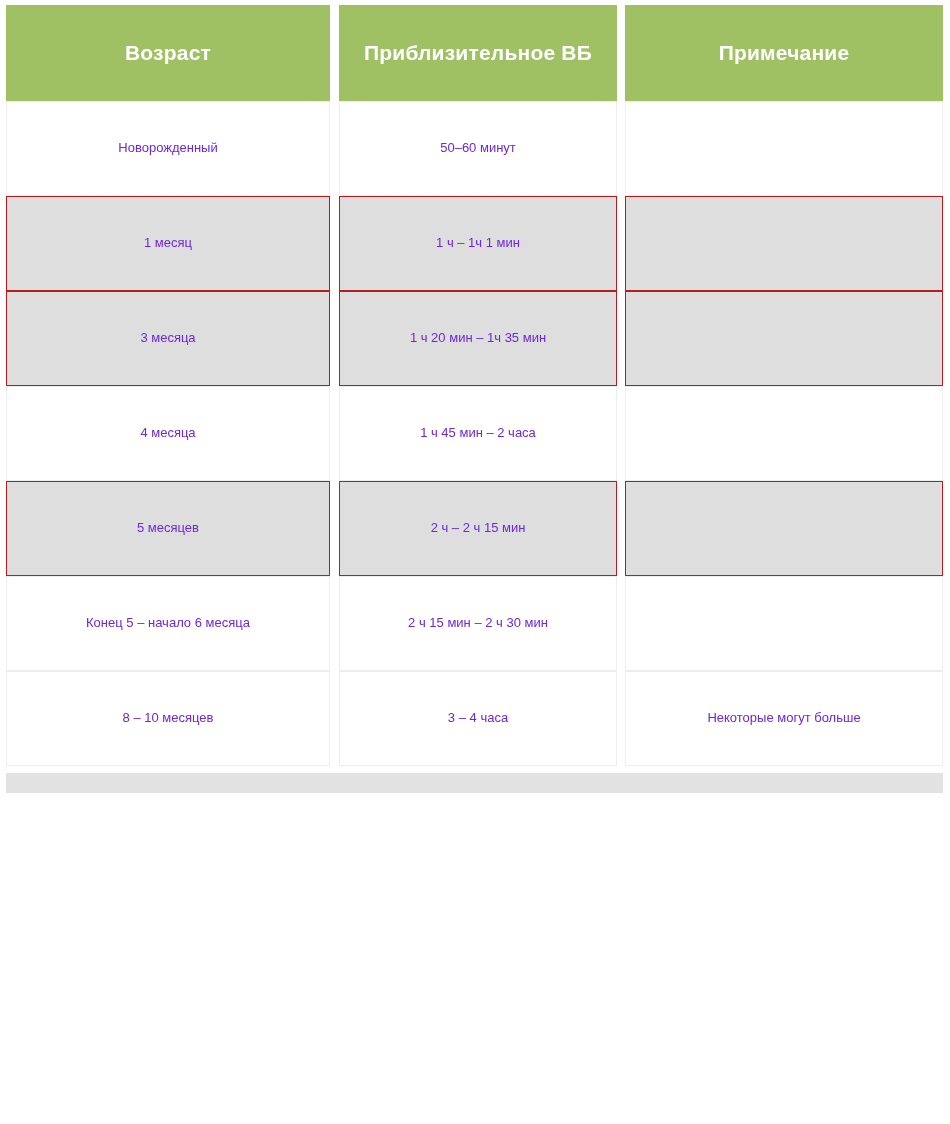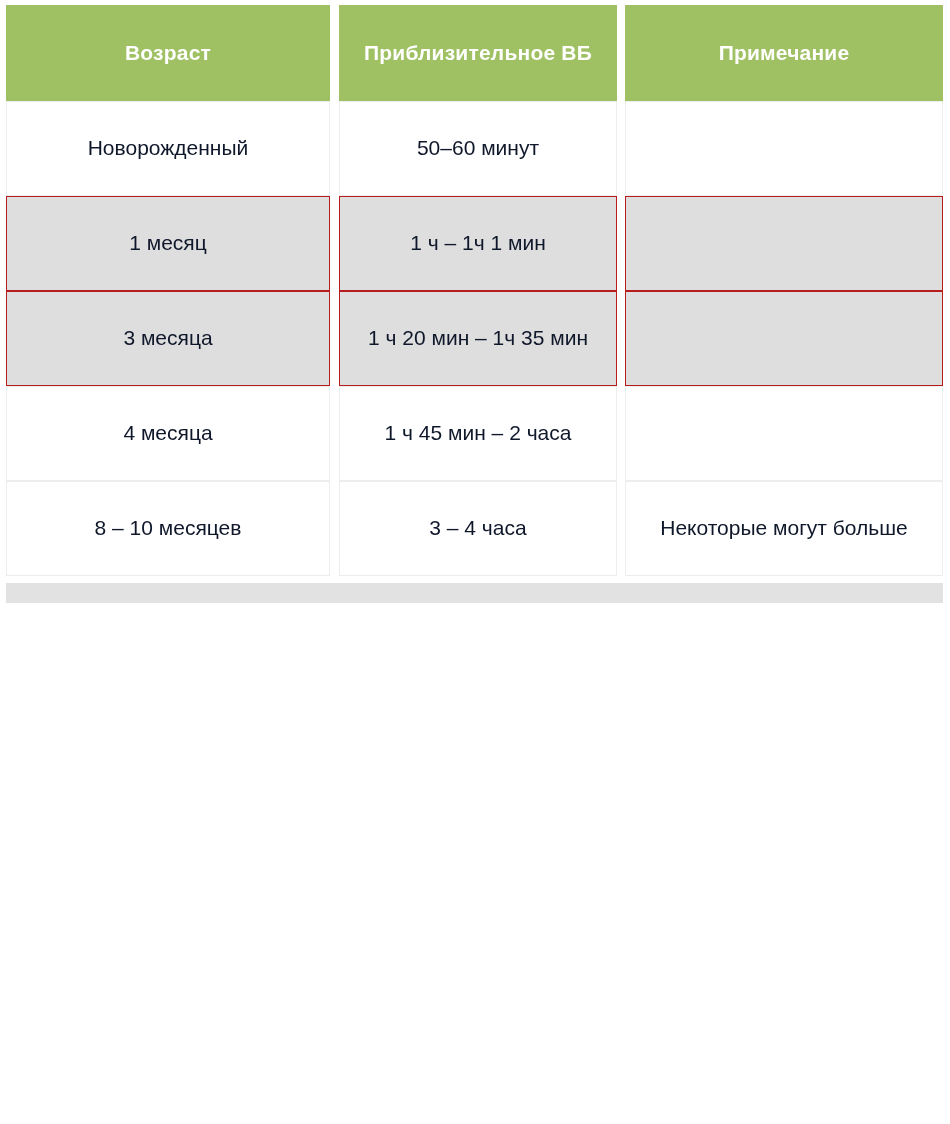--- a/index.html
+++ b/index.html
@@ -56,22 +56,22 @@
     color: #ffffff;
     font-size: 21px;
     font-weight: bold;
     height: 96px;
     letter-spacing: 0.2px;
   }
 
   
   tbody td.dcell {
     height: 95px;
-    font-size: 21px;
-    color: #0f172a;
+    font-size: 13px;
+    color: #6d28d9;
     line-height: 1.45;
     padding: 4px 10px;
     box-sizing: border-box;
     text-align: center;
   }
 
   tbody tr.row-light td.dcell {
     background: #ffffff;
     border: 1px solid #eceded;
   }
@@ -174,21 +174,47 @@
         <td class="gap-cell"></td>
         <td class="dcell">
             <span class="cell-text">1 ч 45 мин – 2 часа</span>
           </td>
         <td class="gap-cell"></td>
         <td class="dcell">
             <span class="cell-text"></span>
           </td>
       </tr>
 
-
+      <tr class="row-dark">
+        <td class="dcell">
+            <span class="cell-text">5 месяцев</span>
+          </td>
+        <td class="gap-cell"></td>
+        <td class="dcell">
+            <span class="cell-text">2 ч – 2 ч 15 мин</span>
+          </td>
+        <td class="gap-cell"></td>
+        <td class="dcell">
+            <span class="cell-text"></span>
+          </td>
+      </tr>
+
+      <tr class="row-light">
+        <td class="dcell">
+            <span class="cell-text">Конец 5 – начало 6 месяца</span>
+          </td>
+        <td class="gap-cell"></td>
+        <td class="dcell">
+            <span class="cell-text">2 ч 15 мин – 2 ч 30 мин</span>
+          </td>
+        <td class="gap-cell"></td>
+        <td class="dcell">
+            <span class="cell-text"></span>
+          </td>
+      </tr>
 
 
       <tr class="row-light">
         <td class="dcell">
             <span class="cell-text">8 – 10 месяцев</span>
           </td>
         <td class="gap-cell"></td>
         <td class="dcell">
             <span class="cell-text">3 – 4 часа</span>
           </td>

